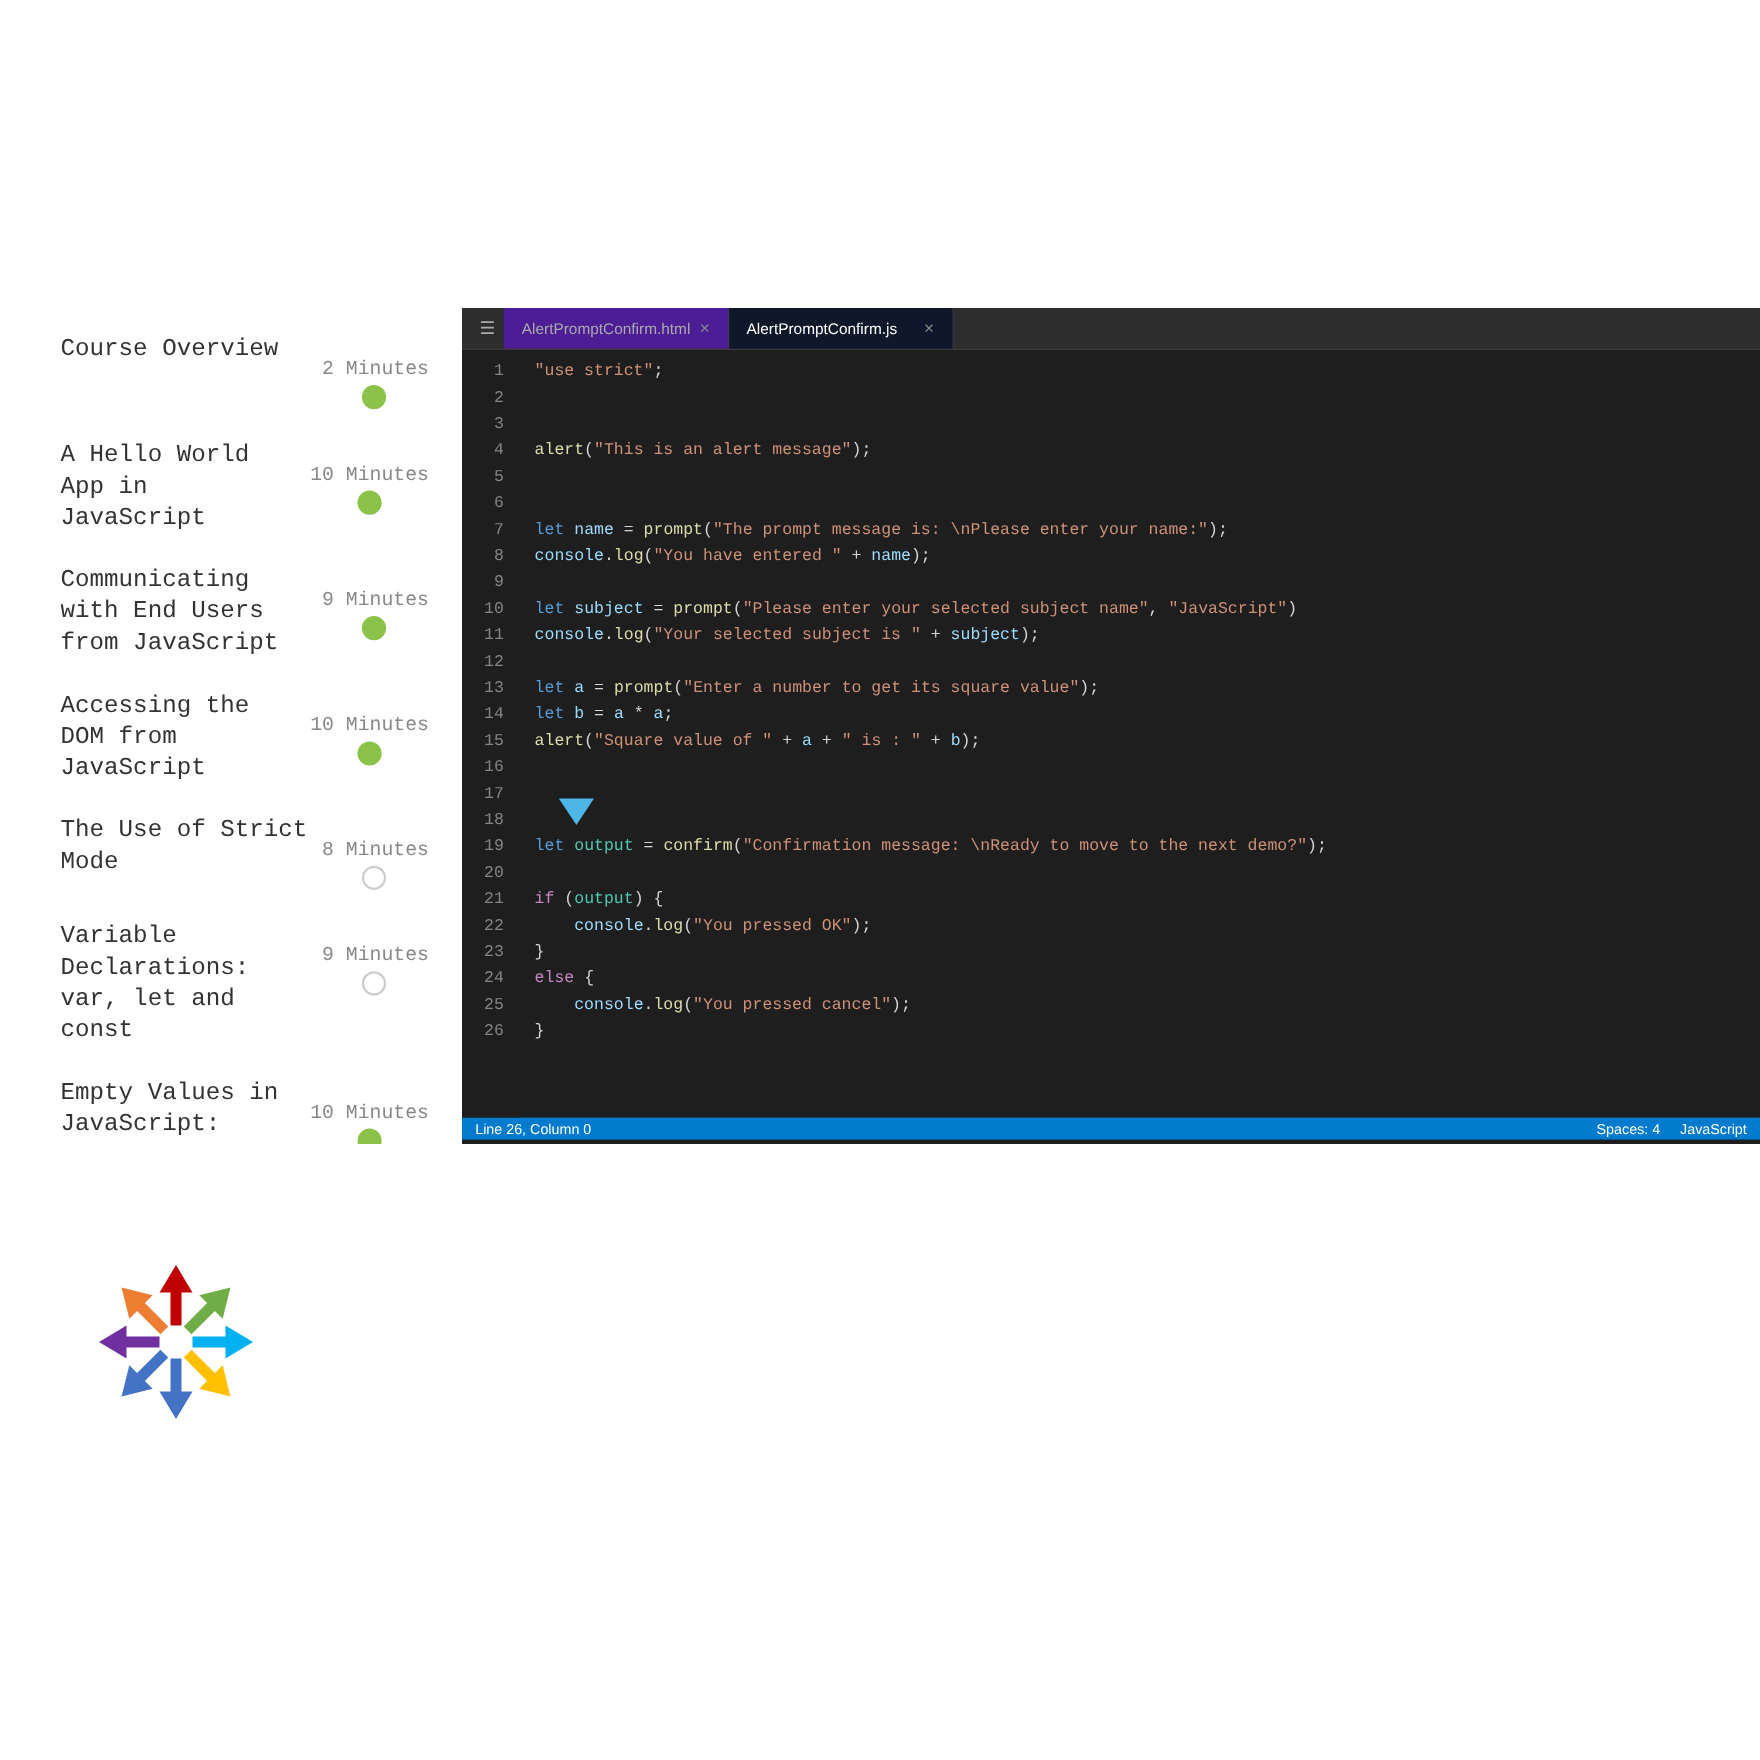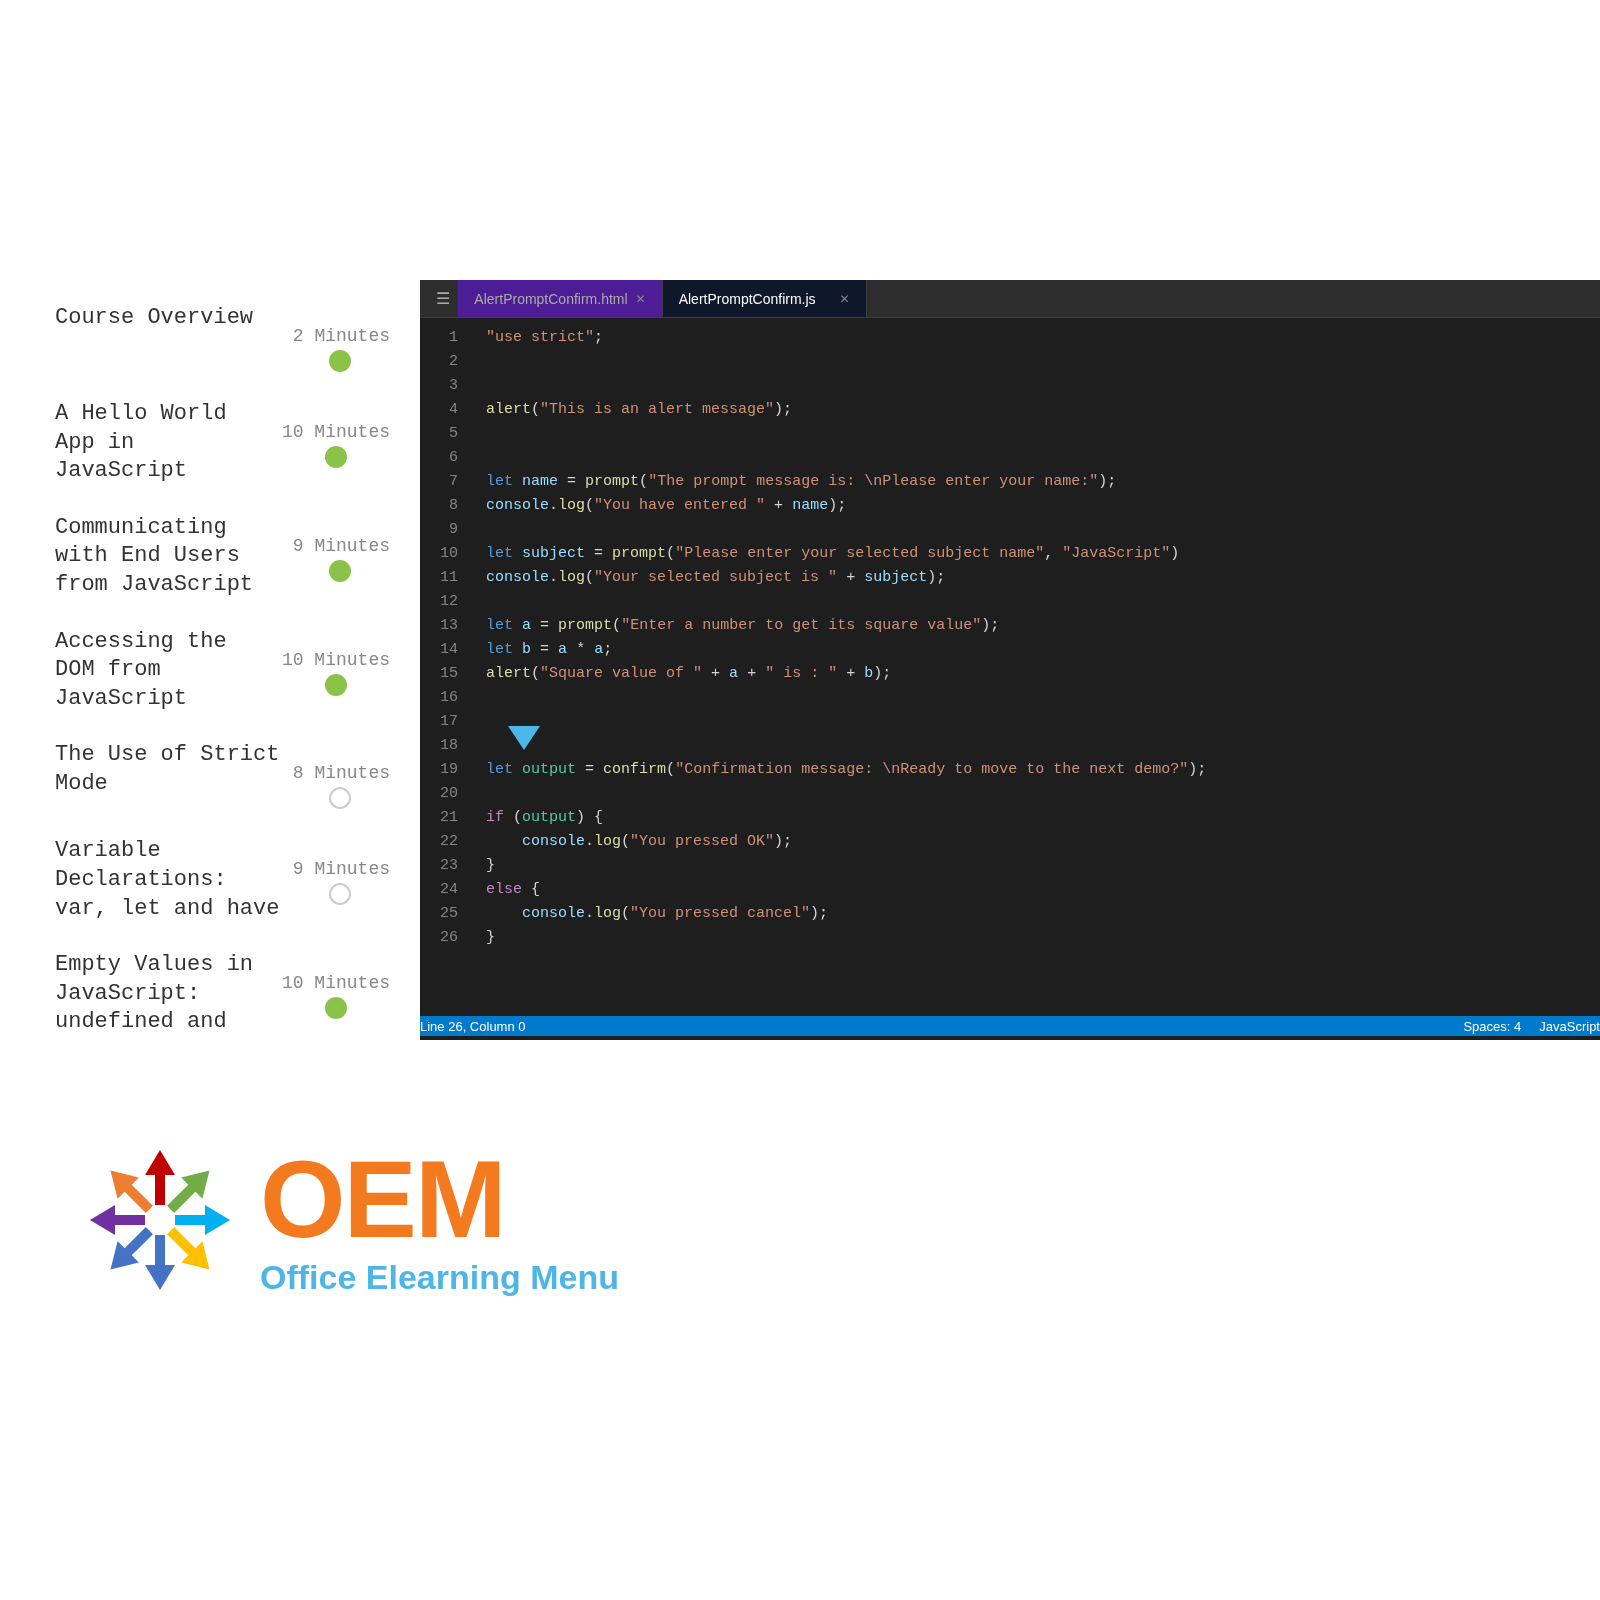--- a/index.html
+++ b/index.html
@@ -180,21 +180,21 @@
     .fn { color: #dcdcaa; } 
     .var { color: #9cdcfe; } 
     .punct { color: #d4d4d4; }
     .green-var { color: #4ec9b0; }
 
     .status-bar {
       background: #007acc;
       height: 20px;
       display: flex;
       align-items: center;
-      padding: 0 0;
+      padding: 0 12px;
       font-size: 13px;
       color: #ffffff;
       justify-content: space-between;
     }
 
     .arrow-down {
       display: inline-block;
       width: 0;
       height: 0;
       border-left: 16px solid transparent;
@@ -277,21 +277,21 @@
       <div class="sidebar-item">
         <div class="sidebar-item-indicator"></div>
         <span class="sidebar-item-text">The Use of Strict Mode</span>
         <div class="sidebar-item-meta">
           <span class="sidebar-item-duration">8 Minutes</span>
           <div class="status-circle empty"></div>
         </div>
       </div>
       <div class="sidebar-item">
         <div class="sidebar-item-indicator"></div>
-        <span class="sidebar-item-text">Variable Declarations: var, let and have</span>
+        <span class="sidebar-item-text">Variable Declarations: var, let and const</span>
         <div class="sidebar-item-meta">
           <span class="sidebar-item-duration">9 Minutes</span>
           <div class="status-circle empty"></div>
         </div>
       </div>
       <div class="sidebar-item">
         <div class="sidebar-item-indicator"></div>
         <span class="sidebar-item-text">Empty Values in JavaScript: undefined and null</span>
         <div class="sidebar-item-meta">
           <span class="sidebar-item-duration">10 Minutes</span>
@@ -395,18 +395,14 @@
 
       <g transform="rotate(135, 100, 100)">
         <polygon points="100,30 115,55 105,55 105,85 95,85 95,55 85,55" fill="#ffc000"></polygon>
       </g>
 
       <g transform="rotate(180, 100, 100)">
         <polygon points="100,30 115,55 105,55 105,85 95,85 95,55 85,55" fill="#4472c4"></polygon>
       </g>
     </svg>
 
-    <div class="oem-text-area">
-      <span class="oem-letters">OEM</span>
-      <span class="oem-tagline">Office Elearning Menu</span>
-    </div>
   </div>
 </div>
 
 </body></html>

